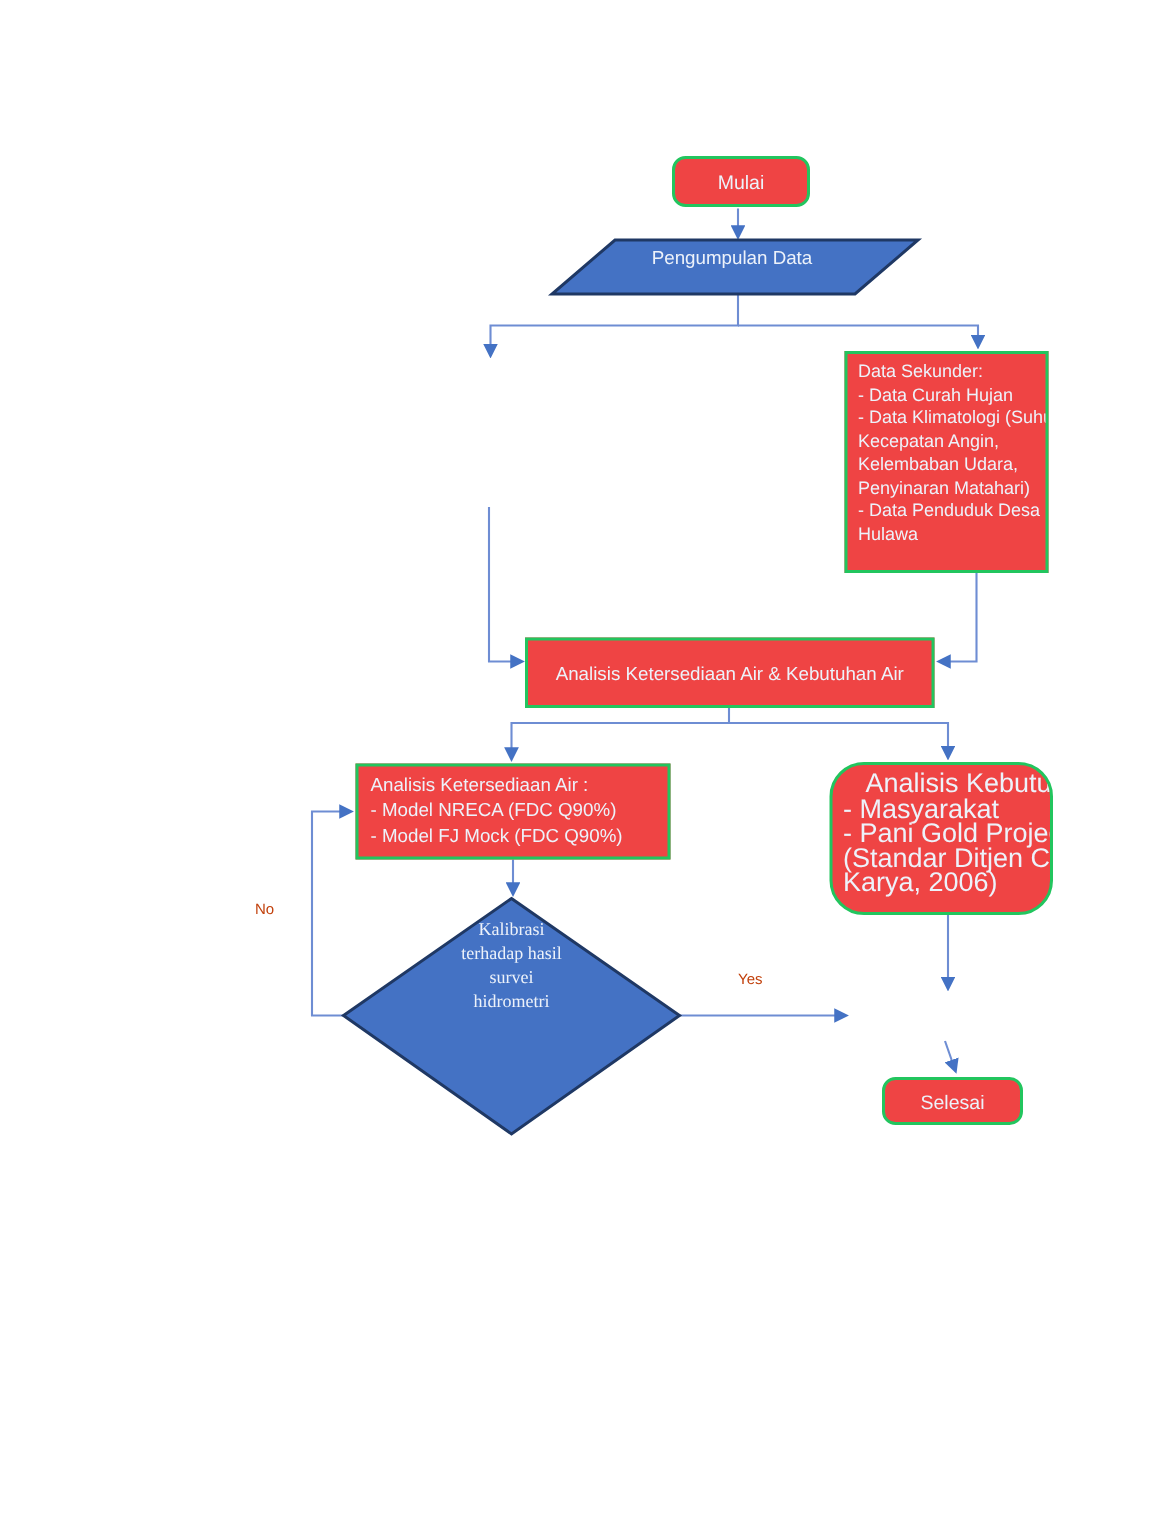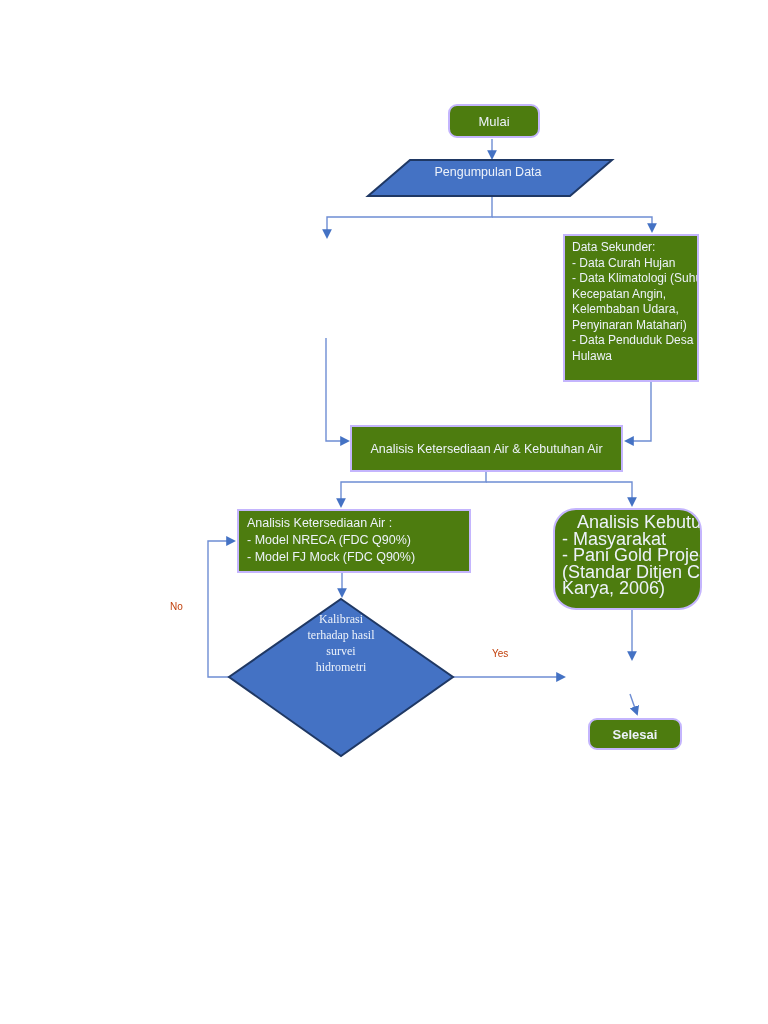--- a/index.html
+++ b/index.html
@@ -4,41 +4,41 @@
 <style>
   html,body{margin:0;padding:0;}
   body{
     width:768px;height:1024px;background:#ffffff;position:relative;
     font-family:"Liberation Sans", sans-serif;overflow:hidden;
   }
   #canvas{position:absolute;left:0;top:0;width:768px;height:1024px;}
   svg.layer{position:absolute;left:0;top:0;}
   .node{
     position:absolute;box-sizing:border-box;
-    background:#4d7c0f;border:2px solid #c4b5fd;color:#EDF2FA;
+    background:#ef4444;border:2px solid #22c55e;color:#EDF2FA;
   }
   .txt{white-space:pre;overflow:hidden;}
   .center{display:flex;align-items:center;justify-content:center;text-align:center;}
   .terminator{border-radius:9px;}
   .overlay{
     position:absolute;box-sizing:border-box;background:transparent;border:none;
     color:#EDF2FA;
   }
   .edge-label{position:absolute;color:#c2410c;font-size:10px;background:transparent;}
   
   .n-mulai{left:448px;top:104px;width:92px;height:34px;font-size:13px;}
   .n-pengumpulan{left:388px;top:161px;width:200px;height:22px;font-size:12.5px;}
   .n-primer{left:240px;top:240px;width:173px;height:98px;font-size:12px;line-height:16px;padding:5px 6px 5px 9px;}
   .n-sekunder{left:563px;top:234px;width:136px;height:148px;font-size:12px;line-height:15.5px;padding:4px 3px 4px 7px;}
   .n-gabungan{left:350px;top:425px;width:273px;height:47px;font-size:12.5px;}
-  .n-ketersediaan{left:237px;top:509px;width:234px;height:64px;font-size:12.5px;line-height:17px;padding:4px 18px 4px 8px;}
+  .n-ketersediaan{left:237px;top:509px;width:210px;height:64px;font-size:12.5px;line-height:17px;padding:4px 18px 4px 8px;}
   .n-kebutuhan{left:553px;top:508px;width:149px;height:102px;font-size:18px;line-height:16.5px;padding:4px 2px 4px 7px;border-radius:23px;}
   .n-kalibrasi{left:271px;top:601px;width:140px;height:84px;font-size:12px;line-height:16px;white-space:pre-line;font-family:Liberation Serif, serif;}
   .n-neraca{left:567px;top:662px;width:133px;height:31px;font-size:12.5px;}
-  .n-selesai{left:588px;top:718px;width:94px;height:32px;font-size:13px;font-weight:bold;}
+  .n-selesai{left:588px;top:718px;width:94px;height:32px;font-size:13px;}
   .l-no{left:170px;top:601px;}
   .l-yes{left:492px;top:648px;}
 </style>
 </head>
 <body>
 
 <div id="canvas">
 
   <svg class="layer" width="768" height="1024" viewBox="0 0 768 1024">
     <defs>

